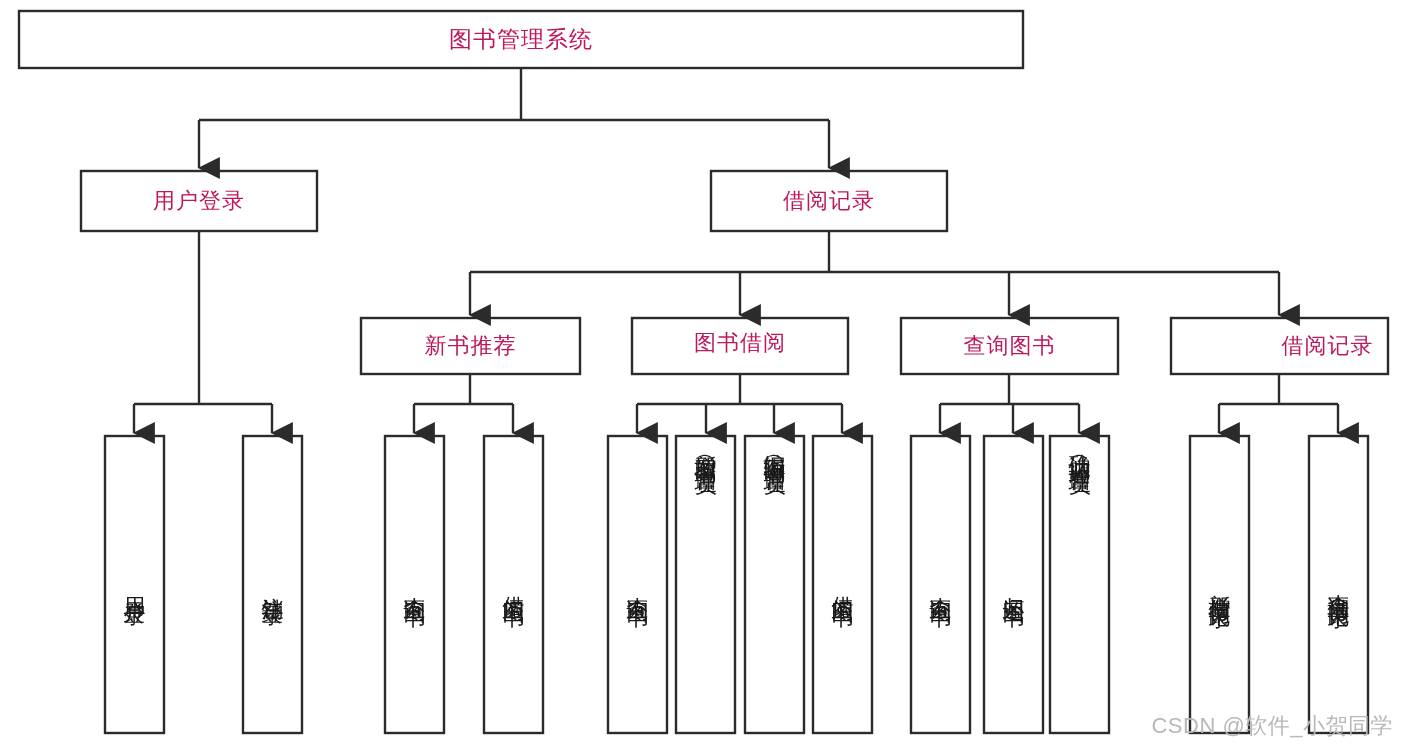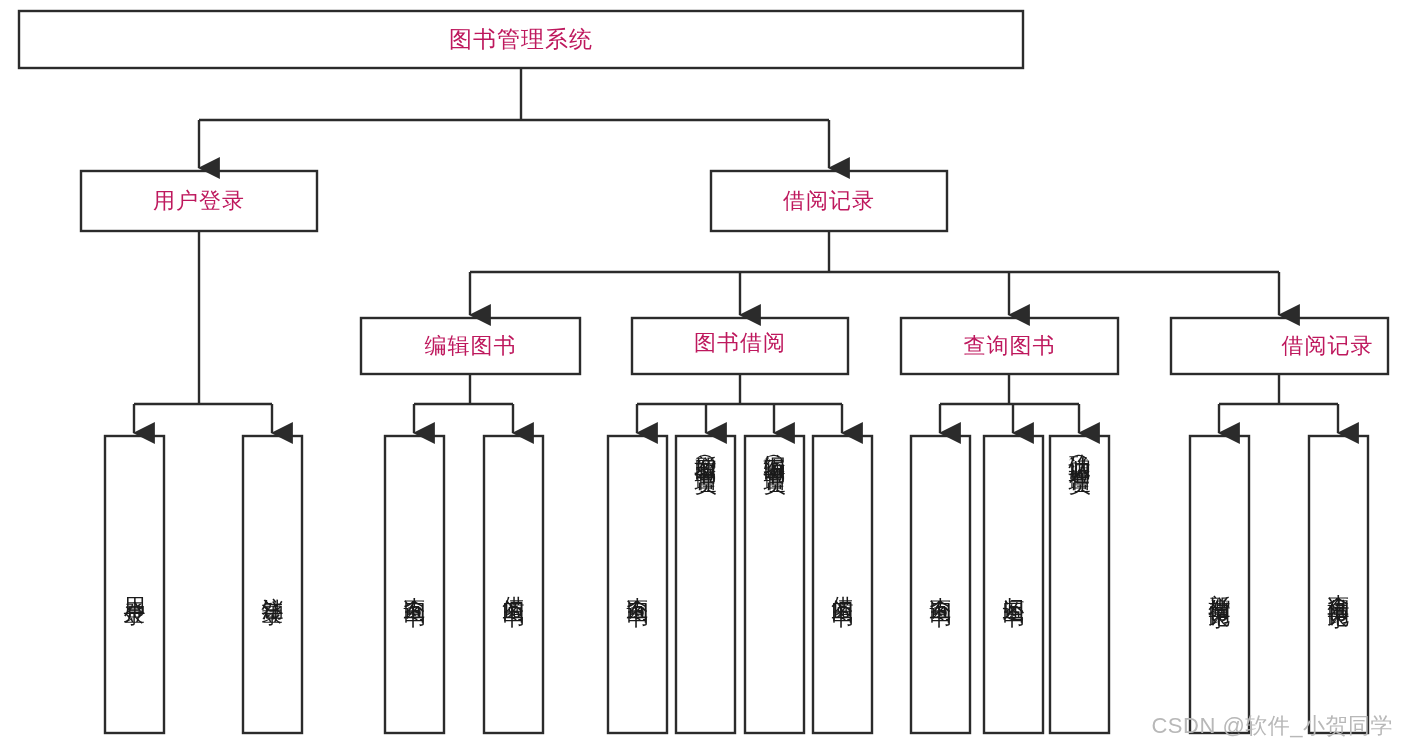--- a/index.html
+++ b/index.html
@@ -173,21 +173,21 @@
 
   <div class="hlabel-wrap" style="left:81px; top:171px; width:236px; height:60px;">
     <span class="hlabel-text">用户登录</span>
   </div>
 
   <div class="hlabel-wrap" style="left:711px; top:171px; width:236px; height:60px;">
     <span class="hlabel-text">借阅记录</span>
   </div>
 
   <div class="hlabel-wrap" style="left:361px; top:318px; width:219px; height:56px;">
-    <span class="hlabel-text">编辑图书</span>
+    <span class="hlabel-text">新书推荐</span>
   </div>
 
   <div class="hlabel-wrap" style="left:632px; top:318px; width:216px; height:50px;border-radius:8px;">
     <span class="hlabel-text">图书借阅</span>
   </div>
 
   <div class="hlabel-wrap" style="left:901px; top:318px; width:217px; height:56px;">
     <span class="hlabel-text">查询图书</span>
   </div>
 

